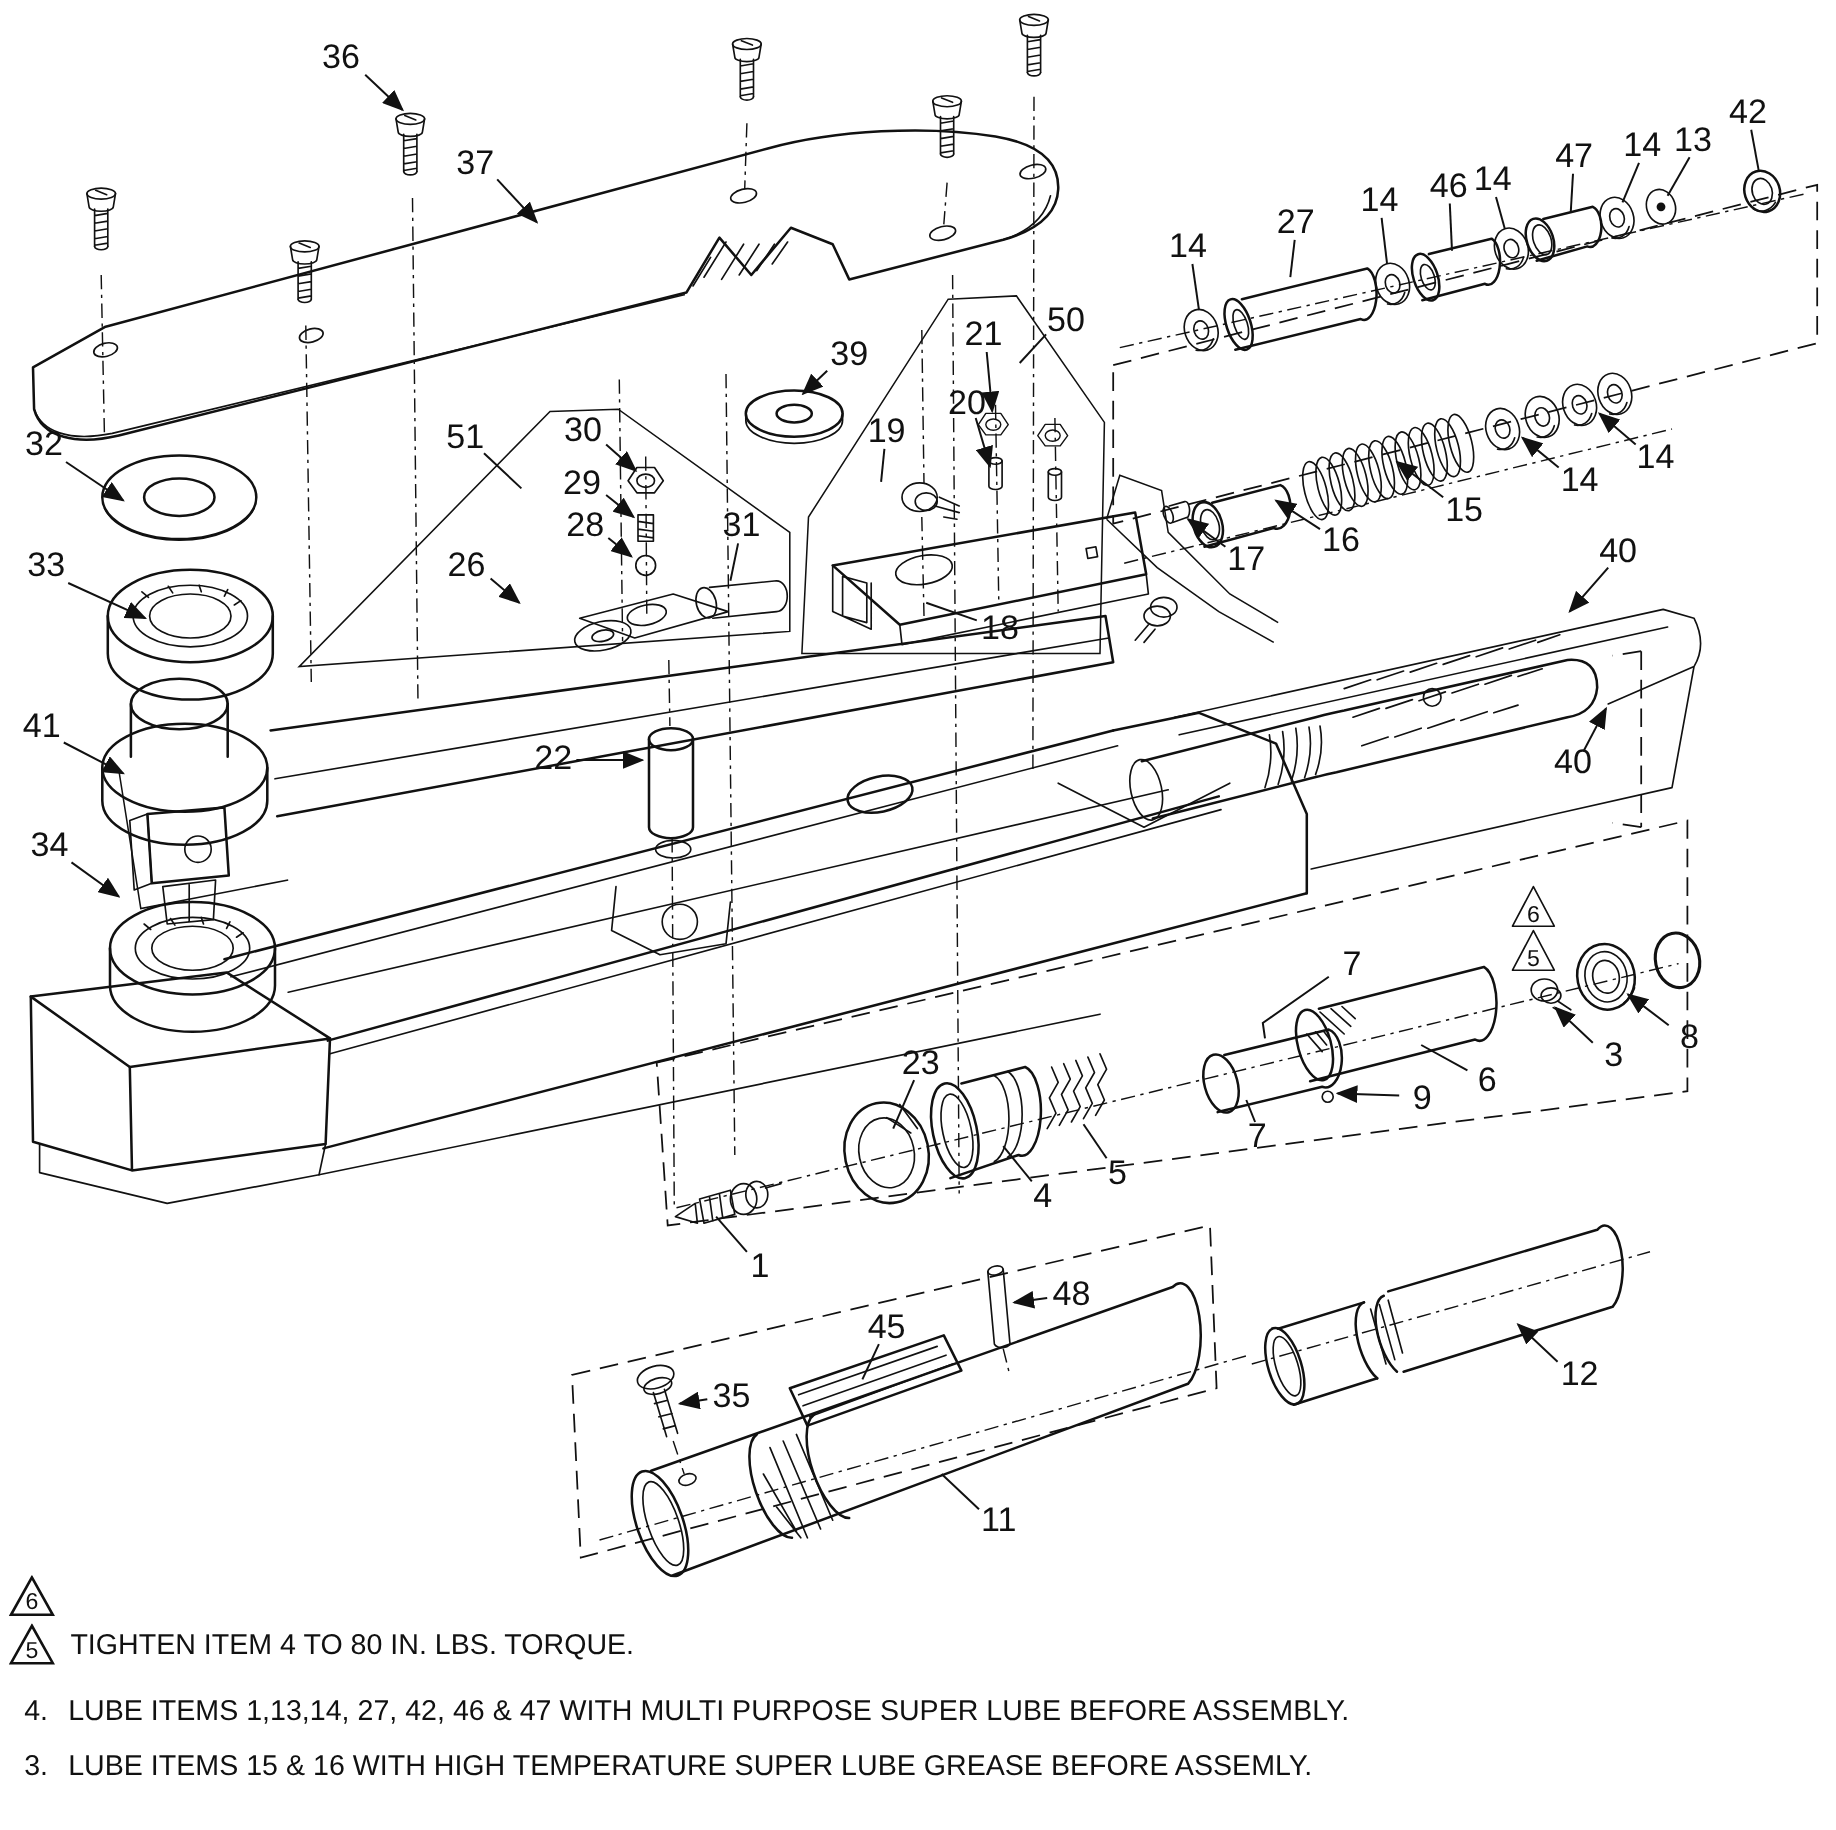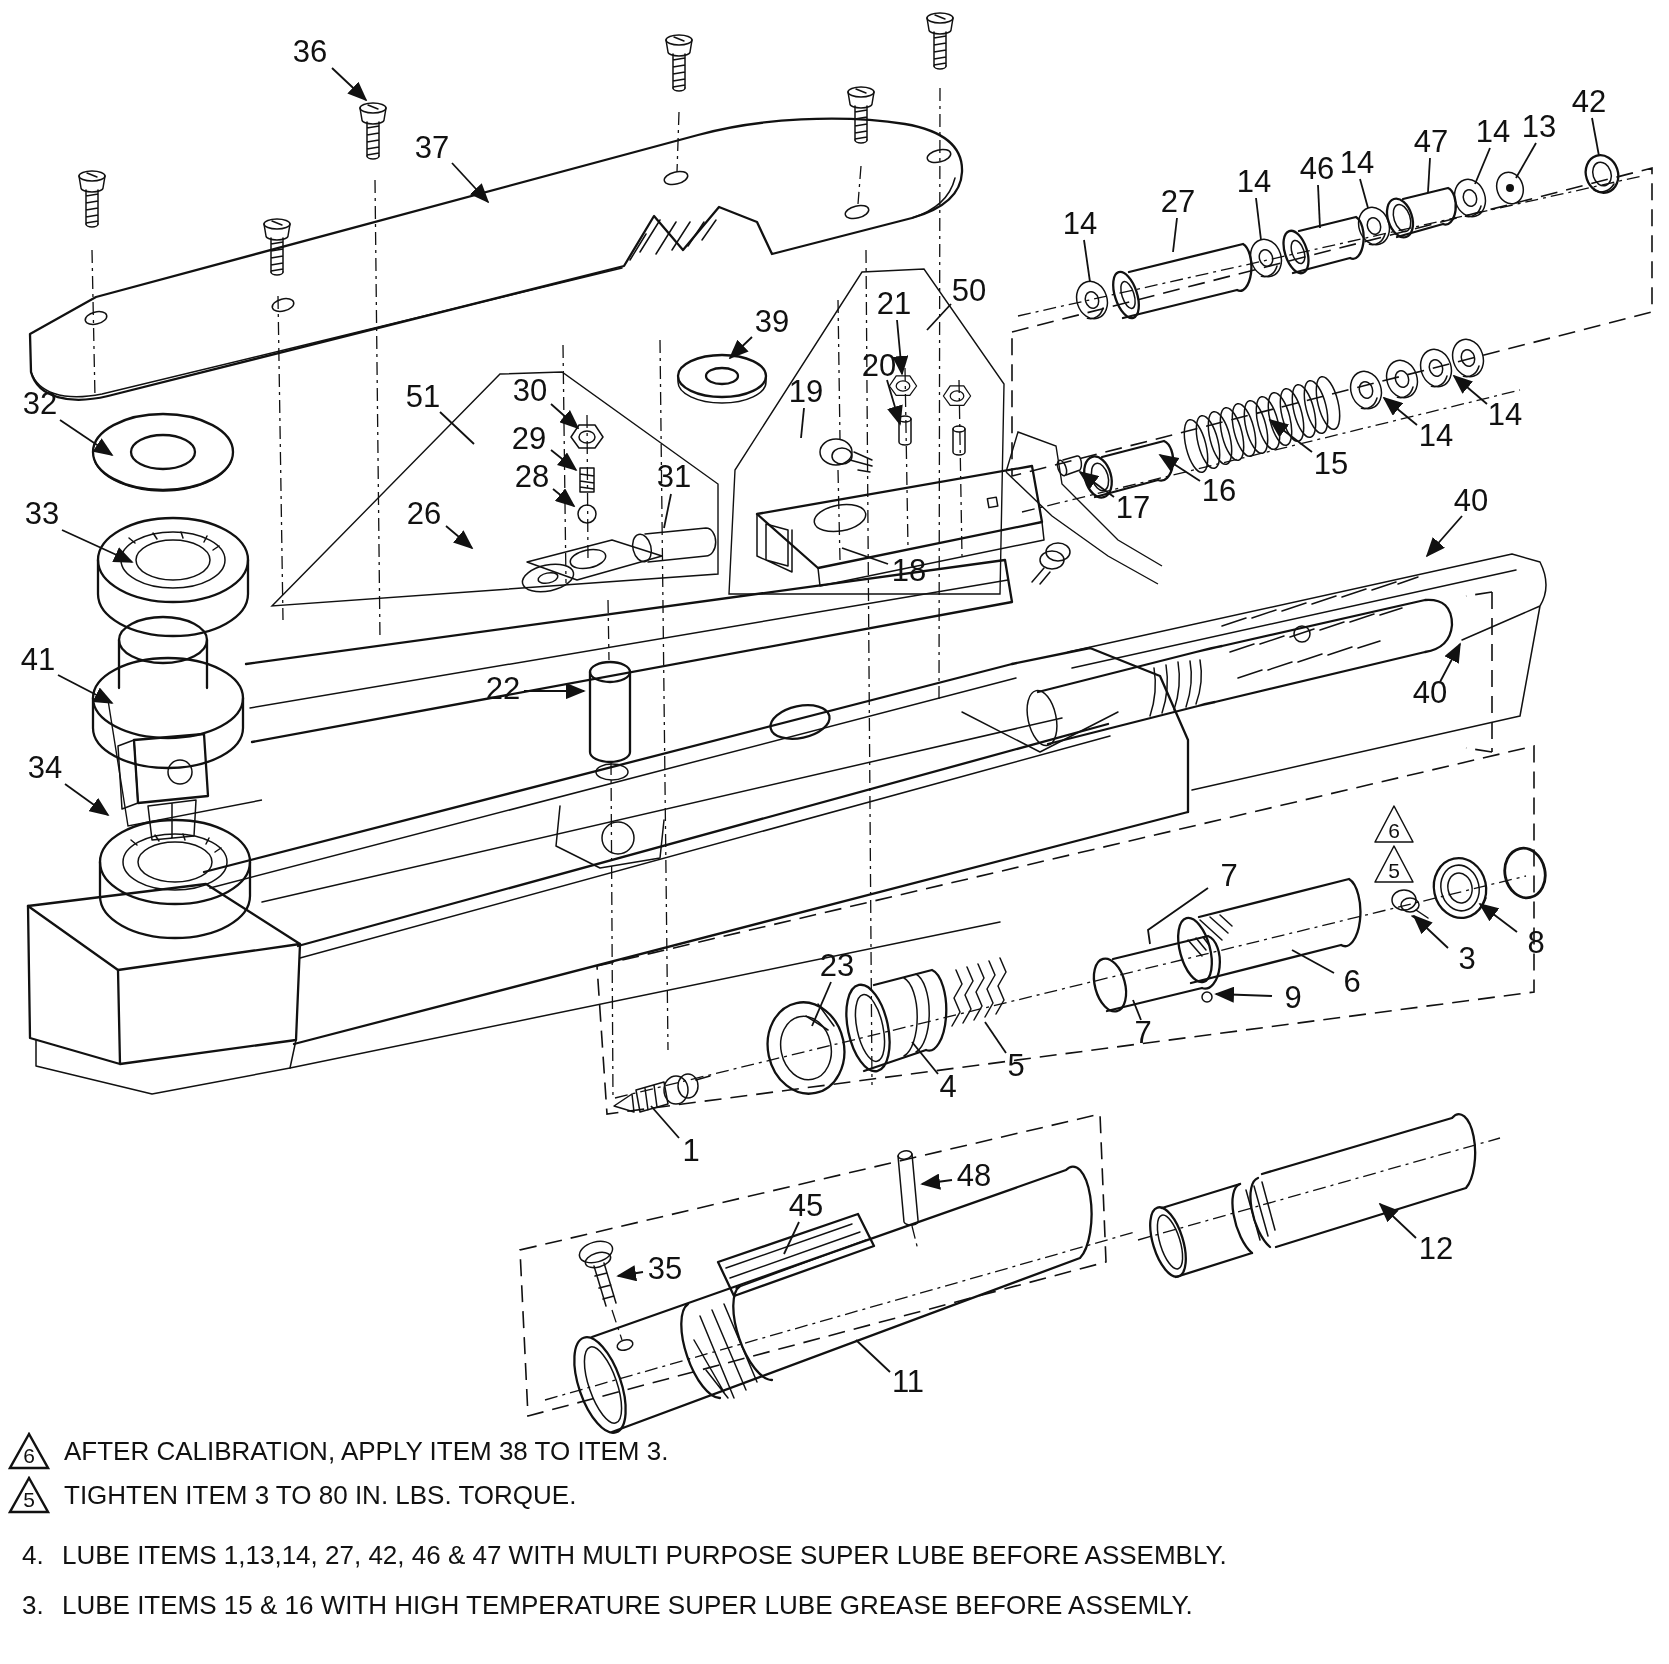--- a/index.html
+++ b/index.html
@@ -475,28 +475,27 @@
   </g>
 </svg>
 </div>
 
 <div id="notes">
   <div class="nrow" style="left:8px;top:8px;">
     <svg class="tri" width="42" height="38" viewBox="0 0 42 38">
       <polygon points="21,2 2,36 40,36" fill="none" stroke="#111" stroke-width="2.4"></polygon>
       <text x="21" y="31" text-anchor="middle" font-size="21" fill="#111">6</text>
     </svg>
-    <span class="ntext">AFTER CALIBRATION, APPLY ITEM 38 TO ITEM 3.</span>
   </div>
   <div class="nrow" style="left:8px;top:52px;">
     <svg class="tri" width="42" height="38" viewBox="0 0 42 38">
       <polygon points="21,2 2,36 40,36" fill="none" stroke="#111" stroke-width="2.4"></polygon>
       <text x="21" y="31" text-anchor="middle" font-size="21" fill="#111">5</text>
     </svg>
-    <span class="ntext">TIGHTEN ITEM 3 TO 80 IN. LBS. TORQUE.</span>
+    <span class="ntext">TIGHTEN ITEM 4 TO 80 IN. LBS. TORQUE.</span>
   </div>
   <div class="nrow" style="left:22px;top:116px;">
     <span class="nnum">4.</span>
     <span class="ntext">LUBE ITEMS 1,13,14, 27, 42, 46 &amp; 47 WITH MULTI PURPOSE SUPER LUBE BEFORE ASSEMBLY.</span>
   </div>
   <div class="nrow" style="left:22px;top:166px;">
     <span class="nnum">3.</span>
     <span class="ntext">LUBE ITEMS 15 &amp; 16 WITH HIGH TEMPERATURE SUPER LUBE GREASE BEFORE ASSEMLY.</span>
   </div>
 </div>

